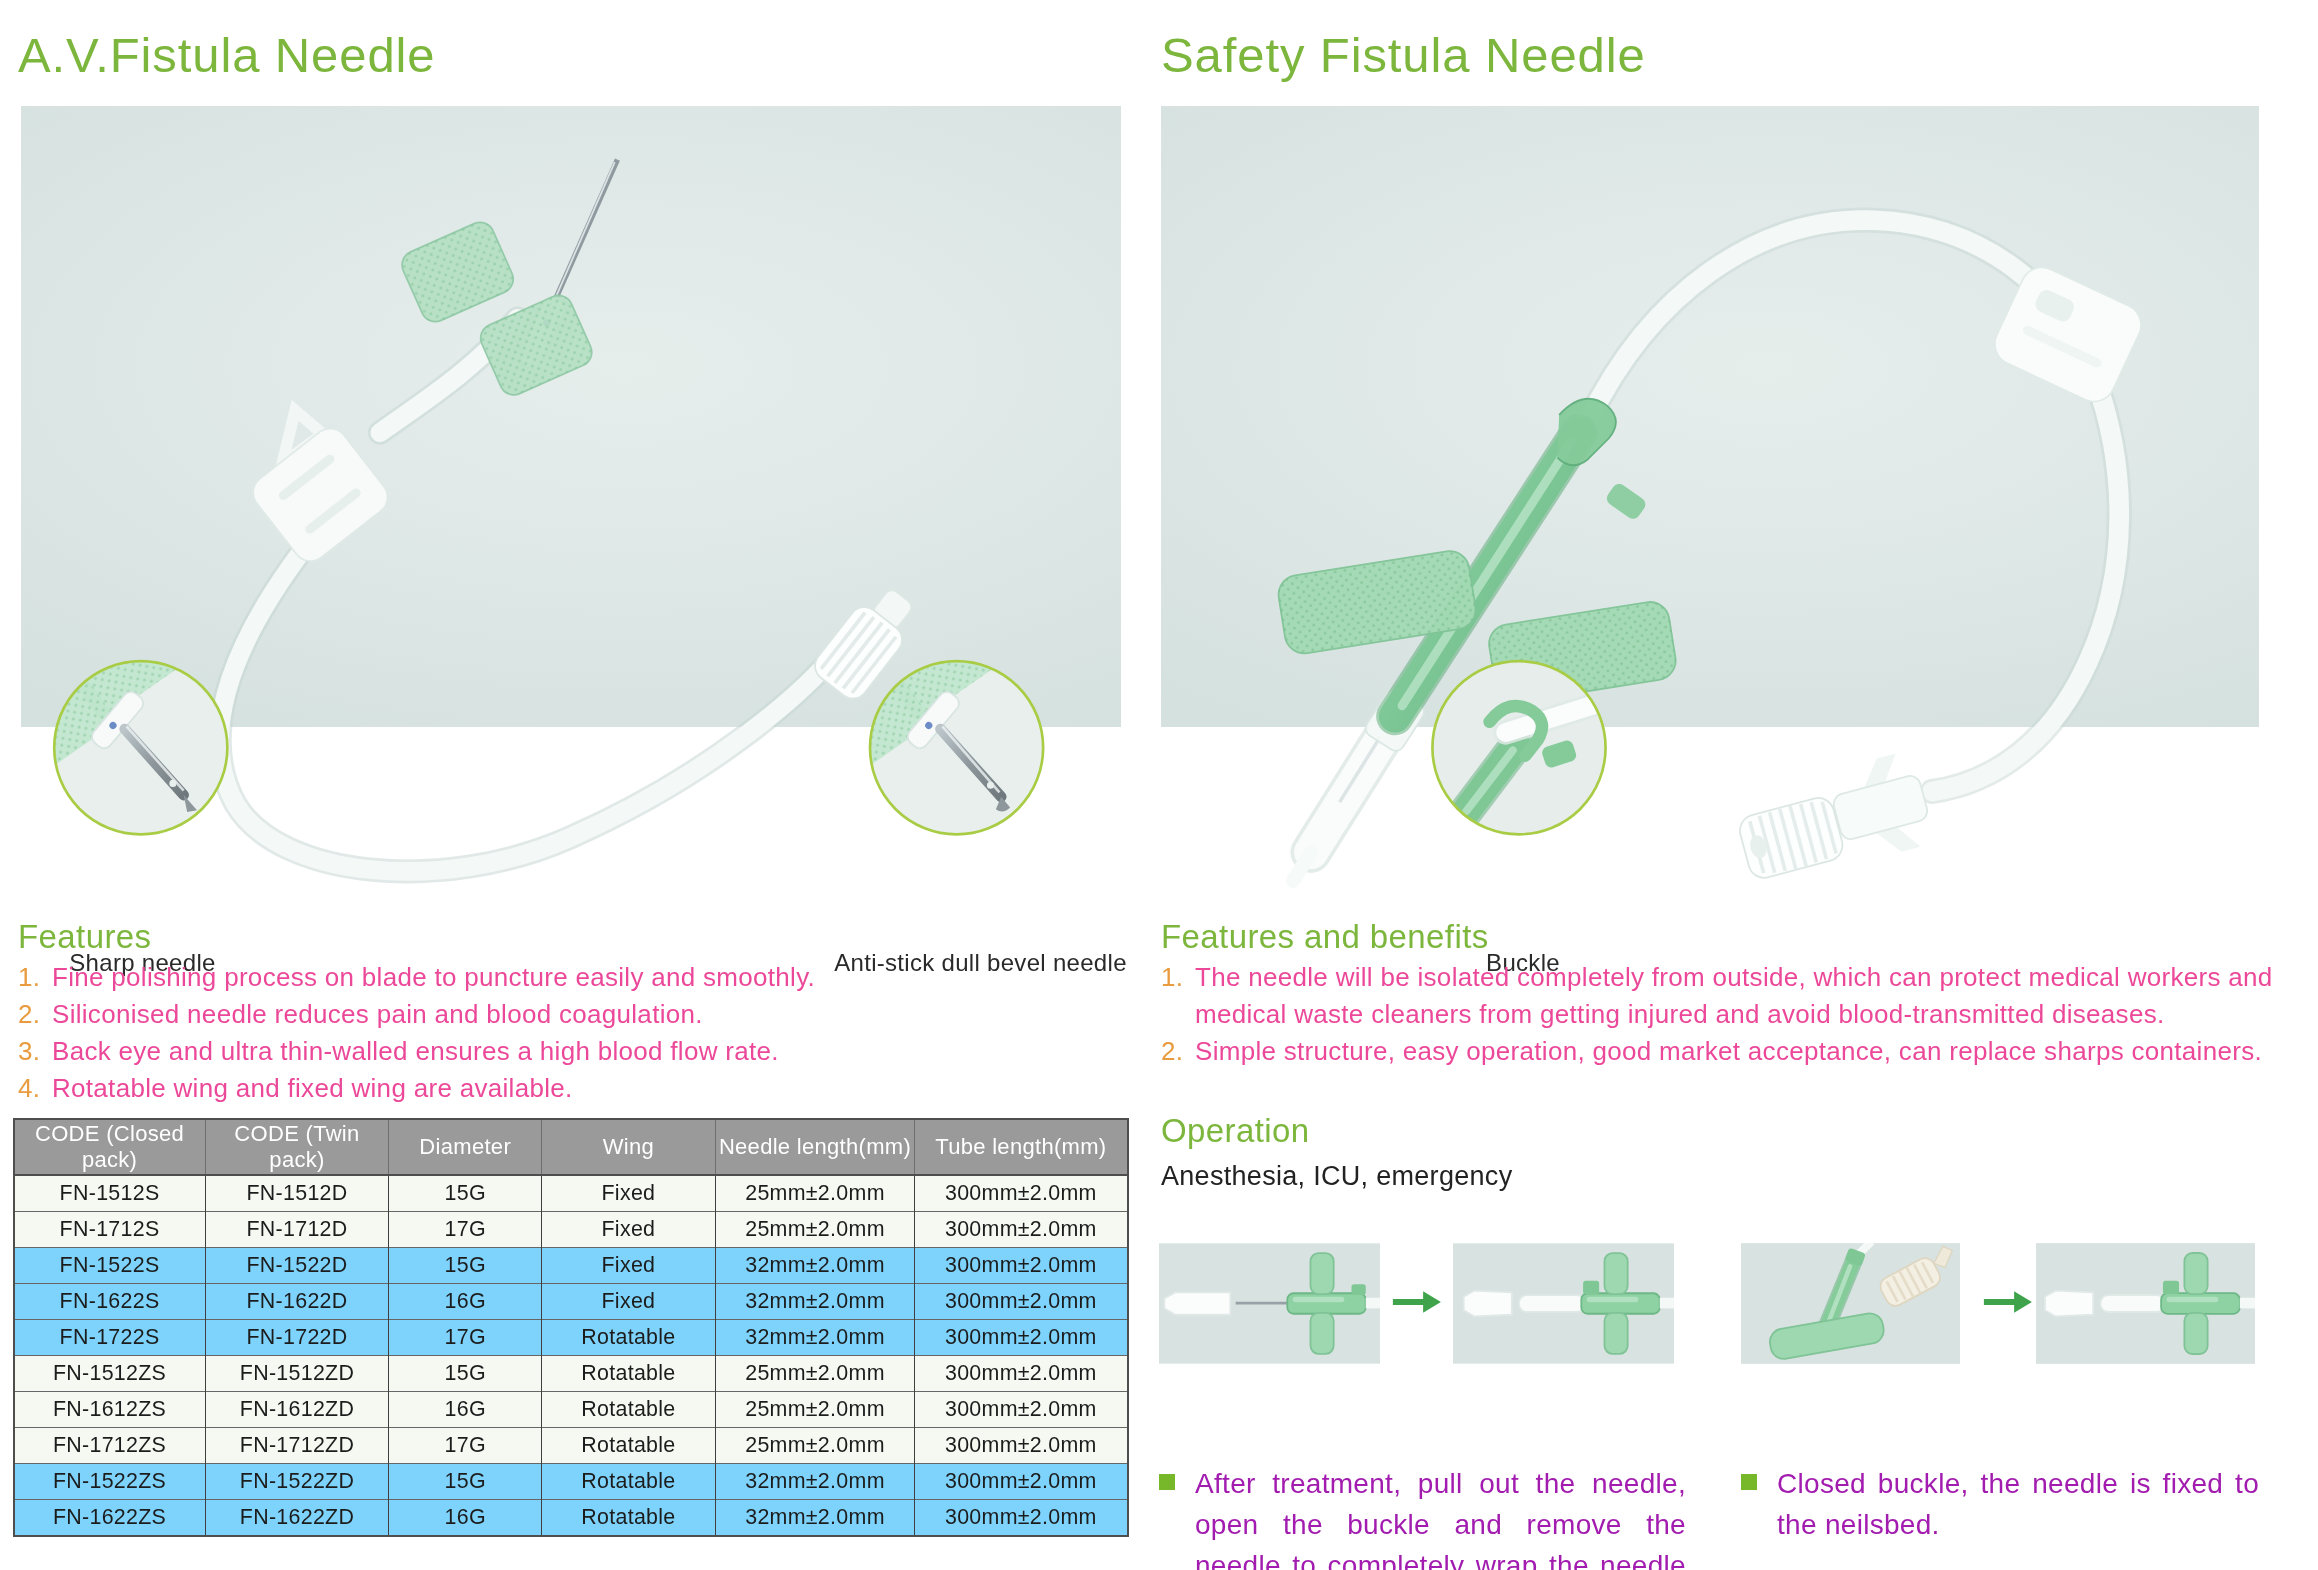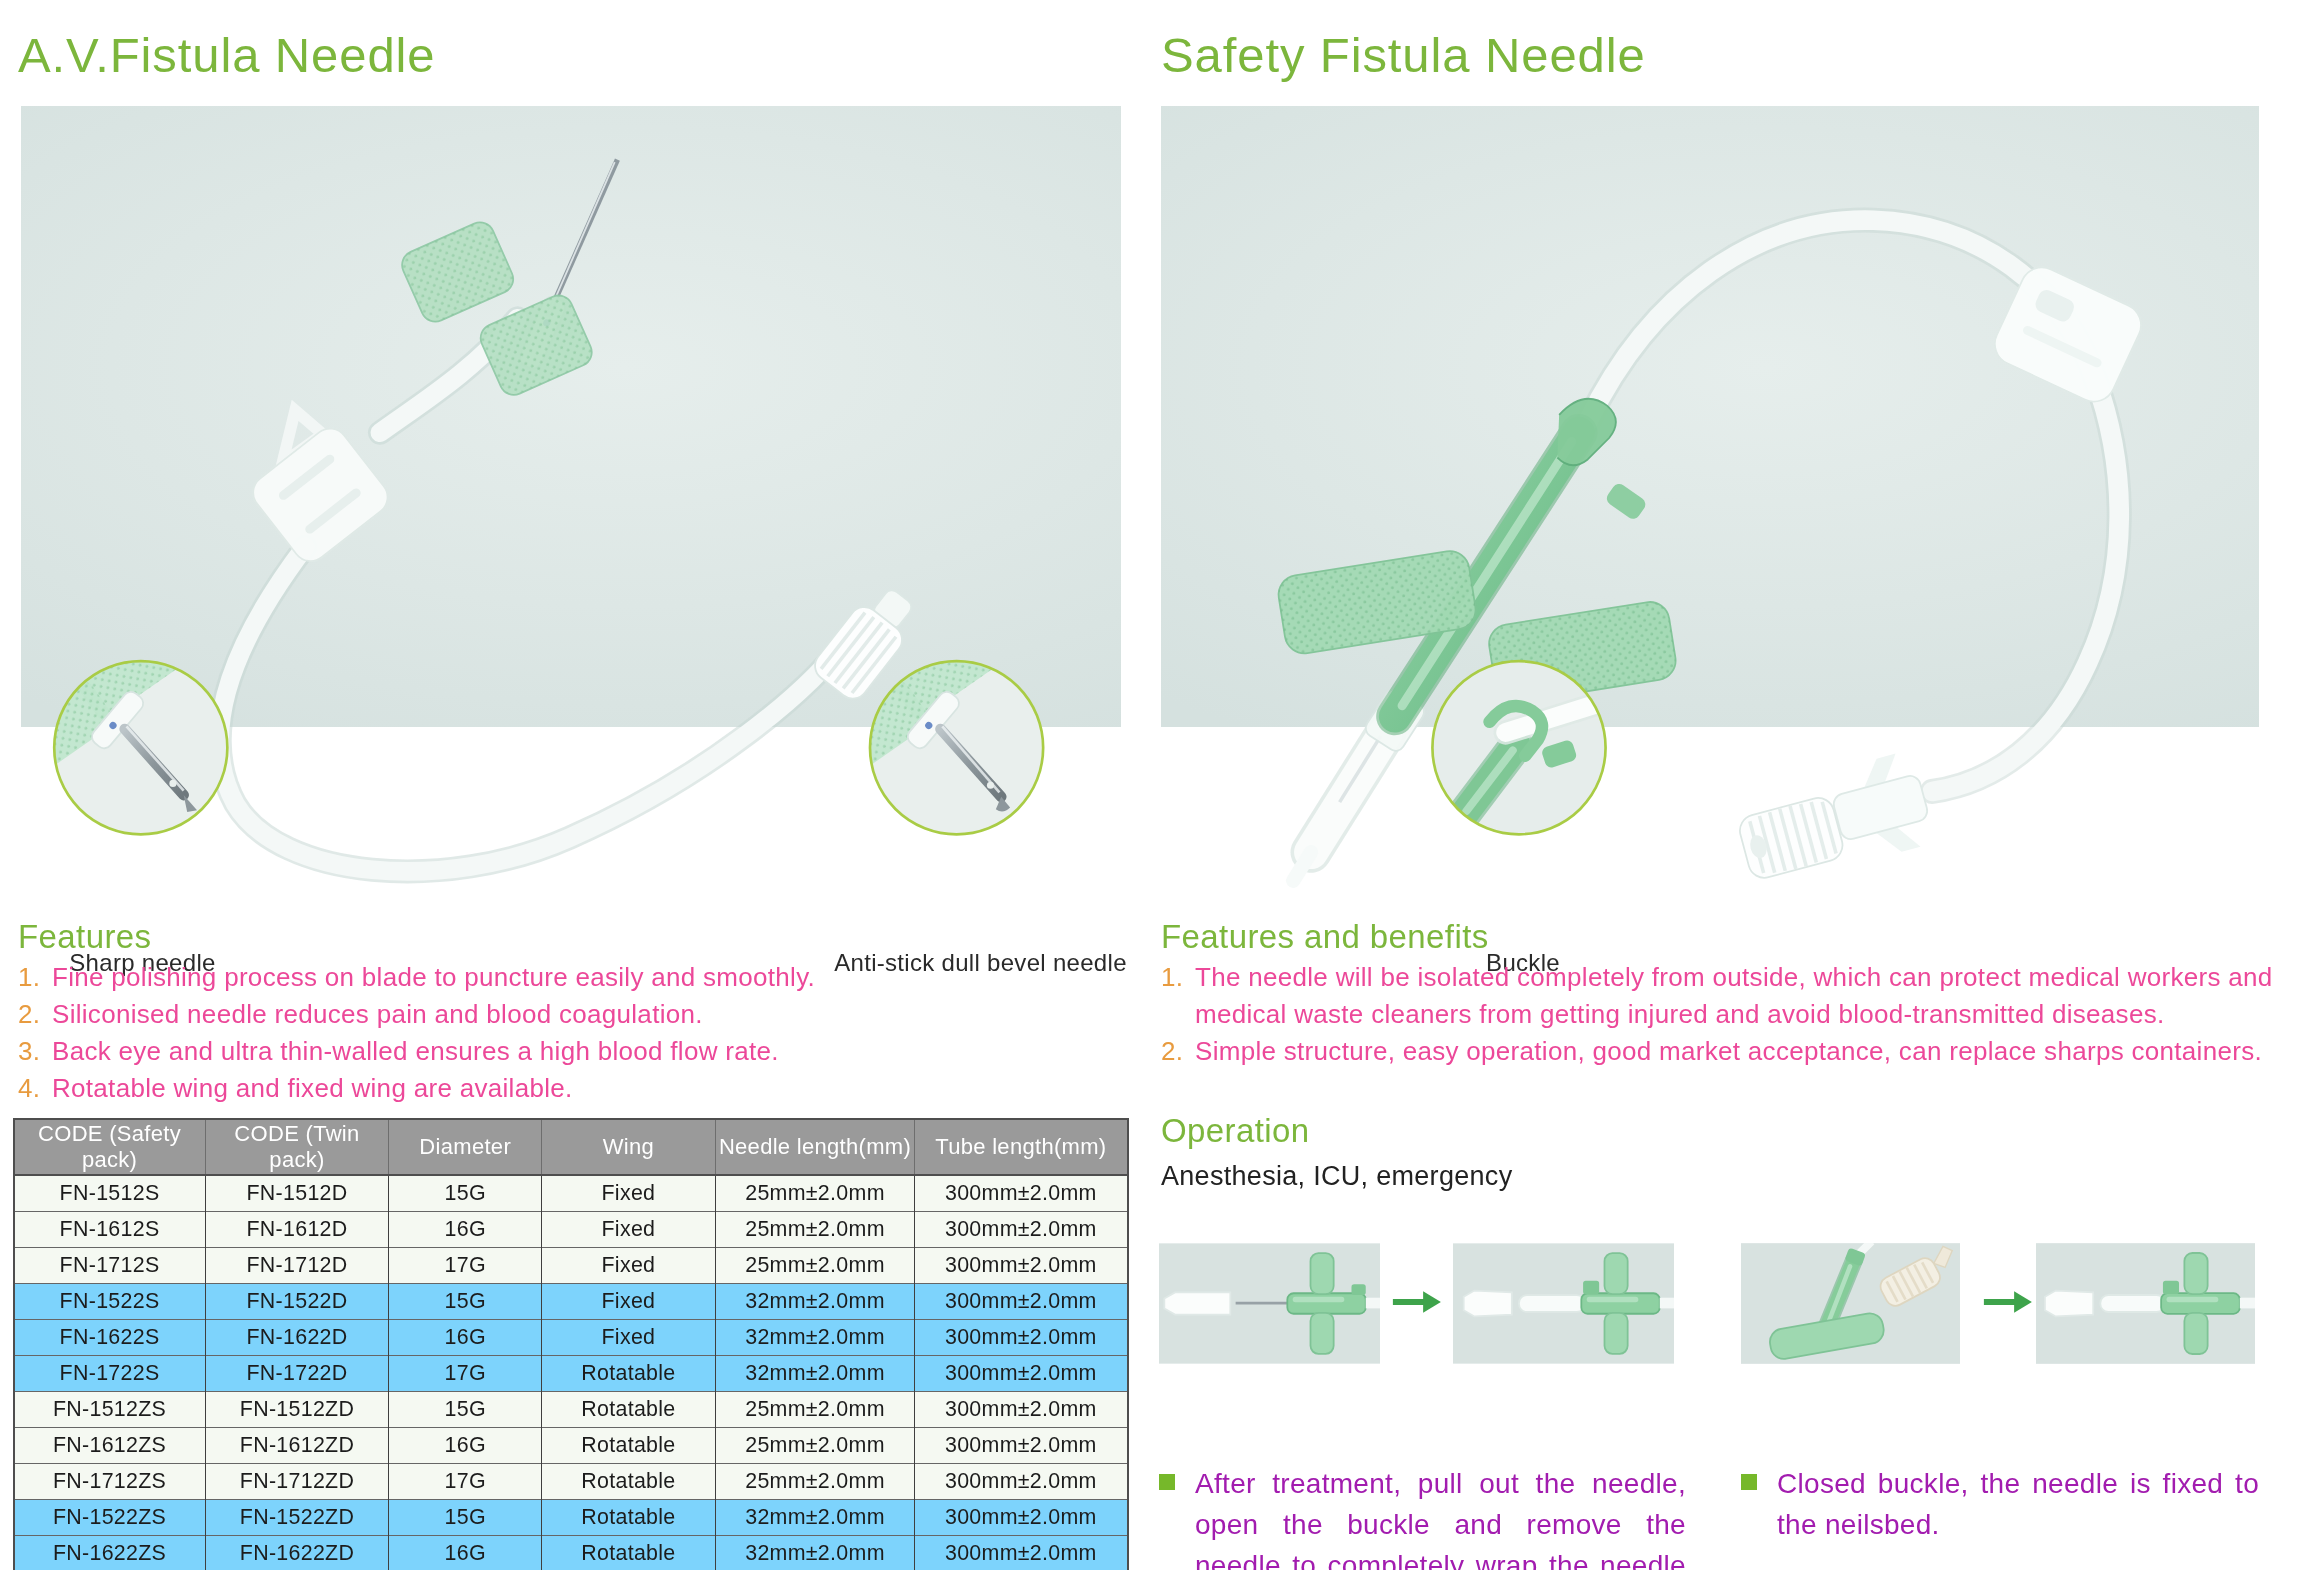--- a/index.html
+++ b/index.html
@@ -197,41 +197,33 @@
     <colgroup>
       <col style="width:17.2%">
         <col style="width:16.5%">
         <col style="width:13.7%">
       <col style="width:15.6%">
         <col style="width:17.9%">
         <col style="width:19.1%">
     </colgroup>
     <thead>
       <tr>
-        <th>CODE (Safety pack)</th>
+        <th>CODE (Closed pack)</th>
         <th>CODE (Twin pack)</th>
         <th>Diameter</th>
         <th>Wing</th>
         <th>Needle length(mm)</th>
         <th>Tube length(mm)</th>
       </tr>
     </thead>
     <tbody>
       <tr class="rg">
           <td>FN-1512S</td>
           <td>FN-1512D</td>
           <td>15G</td>
-          <td>Fixed</td>
-          <td>25mm±2.0mm</td>
-          <td>300mm±2.0mm</td>
-        </tr>
-      <tr class="rg">
-          <td>FN-1612S</td>
-          <td>FN-1612D</td>
-          <td>16G</td>
           <td>Fixed</td>
           <td>25mm±2.0mm</td>
           <td>300mm±2.0mm</td>
         </tr>
       <tr class="rg">
           <td>FN-1712S</td>
           <td>FN-1712D</td>
           <td>17G</td>
           <td>Fixed</td>
           <td>25mm±2.0mm</td>

